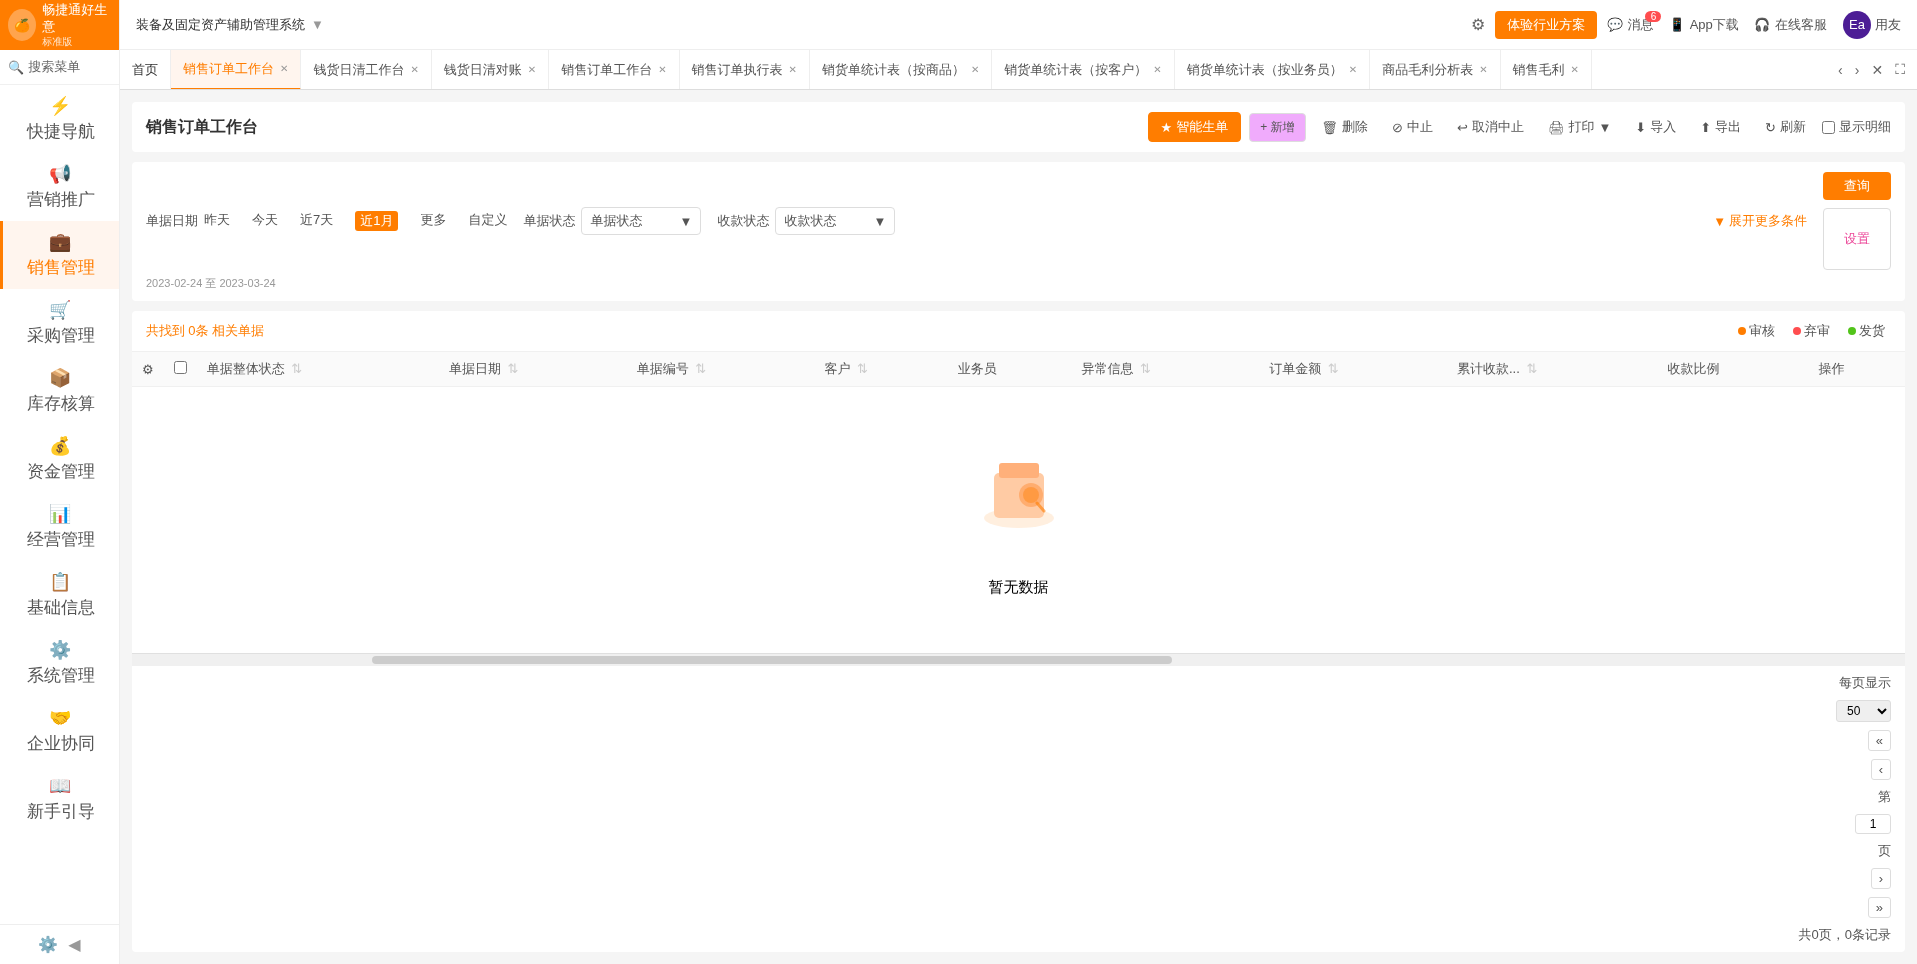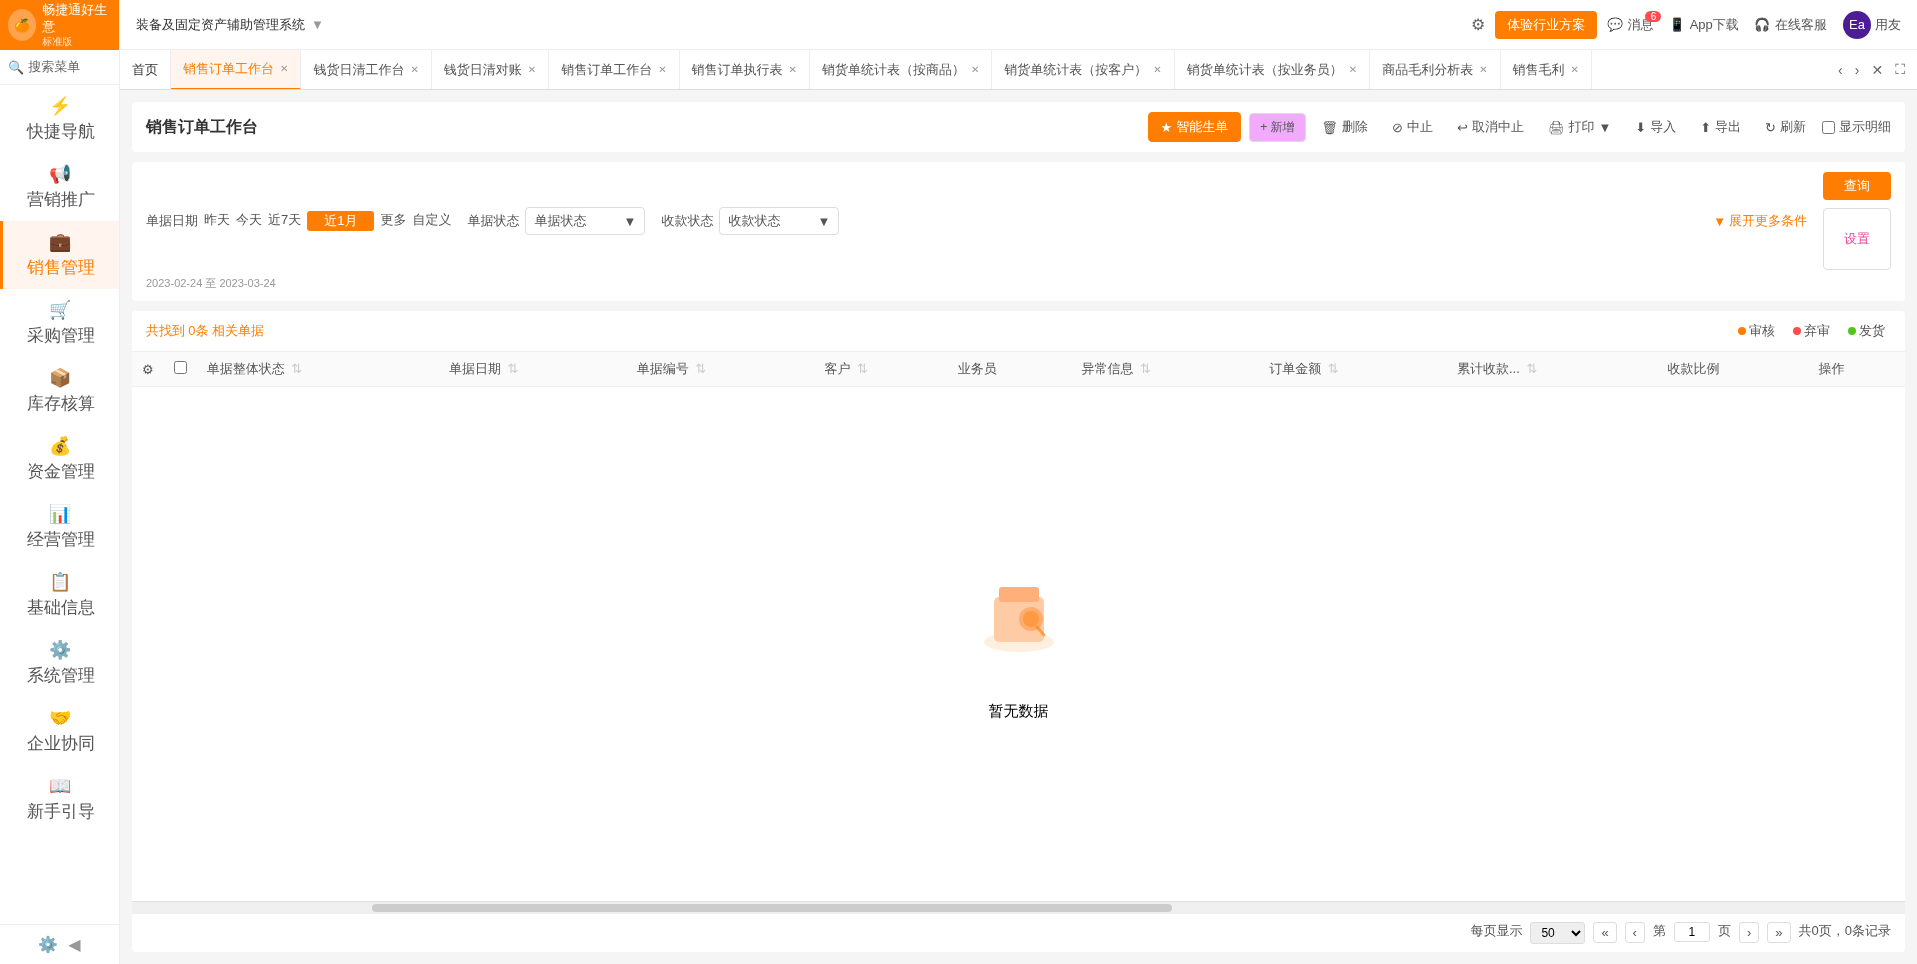--- a/index.html
+++ b/index.html
@@ -56,23 +56,23 @@
     
     .filter-tabs { background: #fff; border-radius: 4px; padding: 8px 14px; display: flex; align-items: center; gap: 0; }
     .filter-tab { padding: 5px 14px; cursor: pointer; color: #555; font-size: 12px; border-bottom: 2px solid transparent; }
     .filter-tab.active { color: #ff7d00; border-bottom: 2px solid #ff7d00; }
 
     
     .filter-area { background: #fff; border-radius: 4px; padding: 10px 14px; }
     .filter-row { display: flex; align-items: center; gap: 16px; flex-wrap: wrap; }
     .filter-item { display: flex; align-items: center; gap: 6px; font-size: 12px; color: #555; }
     .filter-label { color: #555; white-space: nowrap; }
-    .filter-date-opts { display: flex; gap: 6px; font-size: 12px; }
+    .filter-date-opts { display: flex; gap: 22px; font-size: 12px; }
     .filter-date-opt { color: #555; cursor: pointer; }
-    .filter-date-opt.active-month { background: #ff7d00; color: #fff; border-radius: 3px; padding: 1px 17px; }
+    .filter-date-opt.active-month { background: #ff7d00; color: #fff; border-radius: 3px; padding: 1px 5px; }
     .filter-select { border: 1px solid #ddd; border-radius: 4px; padding: 4px 8px; color: #555; font-size: 12px; background: #fff; min-width: 120px; cursor: pointer; display: flex; align-items: center; justify-content: space-between; gap: 4px; }
     .filter-expand { color: #ff7d00; cursor: pointer; font-size: 12px; display: flex; align-items: center; gap: 3px; }
     .filter-actions { display: flex; gap: 8px; margin-left: auto; flex-direction: column; }
     .btn-query { background: #ff7d00; color: #fff; border: none; border-radius: 4px; padding: 5px 20px; cursor: pointer; font-size: 13px; }
     .btn-settings { background: #fff; color: #ec4899; border: 1px solid #ddd; border-radius: 4px; padding: 21px 20px; cursor: pointer; font-size: 13px; }
 
     
     .table-area { background: #fff; border-radius: 4px; flex: 1; display: flex; flex-direction: column; overflow: hidden; }
     .table-toolbar { display: flex; align-items: center; padding: 8px 14px; border-bottom: 1px solid #f0f0f0; gap: 8px; }
     .table-count { color: #555; font-size: 12px; }
@@ -89,21 +89,21 @@
     .data-table th .sort-icon { color: #ccc; margin-left: 3px; }
     .th-checkbox { width: 30px; }
     .th-gear { width: 30px; }
 
     
     .empty-state { flex: 1; display: flex; flex-direction: column; align-items: center; justify-content: center; padding: 40px; }
     .empty-icon { font-size: 80px; color: #ffcba4; margin-bottom: 16px; }
     .empty-text { color: #000000; font-size: 15px; }
 
     
-    .pagination { padding: 8px 14px; border-top: 1px solid #f0f0f0; display: flex; align-items: flex-start; justify-content: flex-end; gap: 8px; font-size: 12px; color: #555; }
+    .pagination { padding: 8px 14px; border-top: 1px solid #f0f0f0; display: flex; align-items: flex-end; justify-content: flex-end; gap: 8px; font-size: 12px; color: #555; flex-direction: column; }
     .pagination-select { border: 1px solid #ddd; border-radius: 3px; padding: 2px 6px; font-size: 12px; }
     .pagination-btn { border: 1px solid #ddd; background: #fff; border-radius: 3px; padding: 2px 7px; cursor: pointer; color: #555; }
     .pagination-btn:disabled { color: #ccc; cursor: default; border-color: #eee; }
     .pagination-input { border: 1px solid #ddd; border-radius: 3px; padding: 2px 6px; width: 36px; text-align: center; font-size: 12px; }
     .scrollbar-area { height: 12px; background: #f0f0f0; border-top: 1px solid #e0e0e0; position: relative; }
     .scrollbar-thumb { height: 8px; width: 800px; background: #ccc; border-radius: 4px; position: absolute; left: 240px; top: 2px; cursor: pointer; }
   </style>
 </head>
 <body>
 

